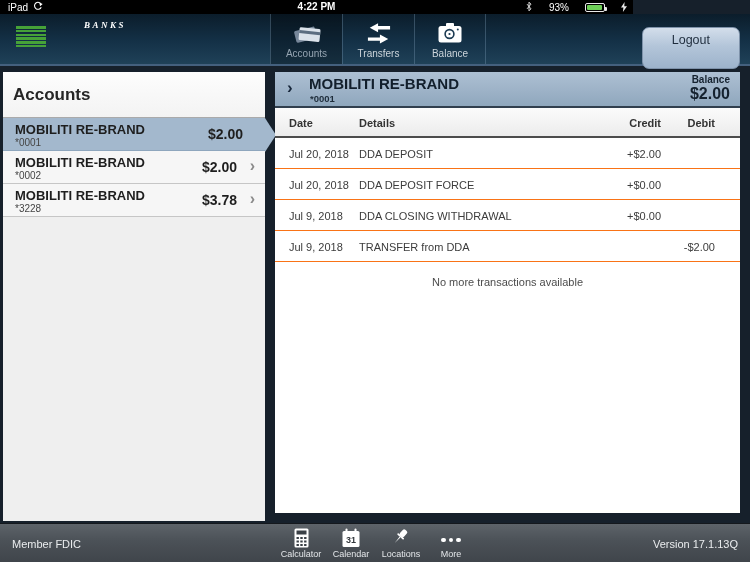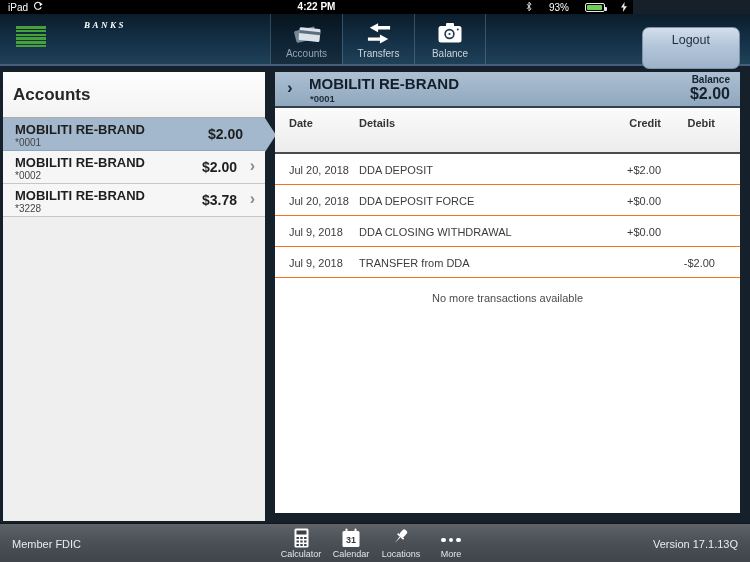--- a/index.html
+++ b/index.html
@@ -80,21 +80,21 @@
     background:linear-gradient(180deg,#adc0d3 0%, #9db2c7 55%, #8fa7bd 100%);
     border-bottom:2px solid #313f4e;
   }
   .ah-chev { position:absolute; left:12px; top:6px; font-size:17px; font-weight:bold; color:#17263a; }
   .ah-name { position:absolute; left:34px; top:3px; font-size:15px; font-weight:bold; color:#121f2c; }
   .ah-num  { position:absolute; left:35px; top:21px; font-size:9.5px; font-weight:bold; color:#1e2c3a; }
   .ah-balance { position:absolute; right:10px; top:2px; text-align:right; color:#15222f; }
   .ah-balance .bl { font-size:10px; font-weight:bold; }
   .ah-balance .bv { font-size:16px; font-weight:bold; margin-top:0px; }
   .thead {
-    position:relative; height:46px;
+    position:relative; height:30px;
     background:linear-gradient(180deg,#fbfbfb,#ececec);
     border-bottom:2px solid #4c4c4c;
   }
   .thead span { position:absolute; top:9px; font-size:11px; font-weight:bold; color:#333; }
   .col-date { left:14px; } .col-details { left:84px; }
   .col-credit { right:79px; } .col-debit { right:25px; }
   .txn-row { position:relative; height:31px; border-bottom:1px solid #f97316; background:#fff; }
   .txn-row span { position:absolute; top:10px; font-size:11px; color:#3c3c3c; }
   .empty-msg { text-align:center; padding-top:14px; font-size:11px; color:#4c4c4c; }
   

